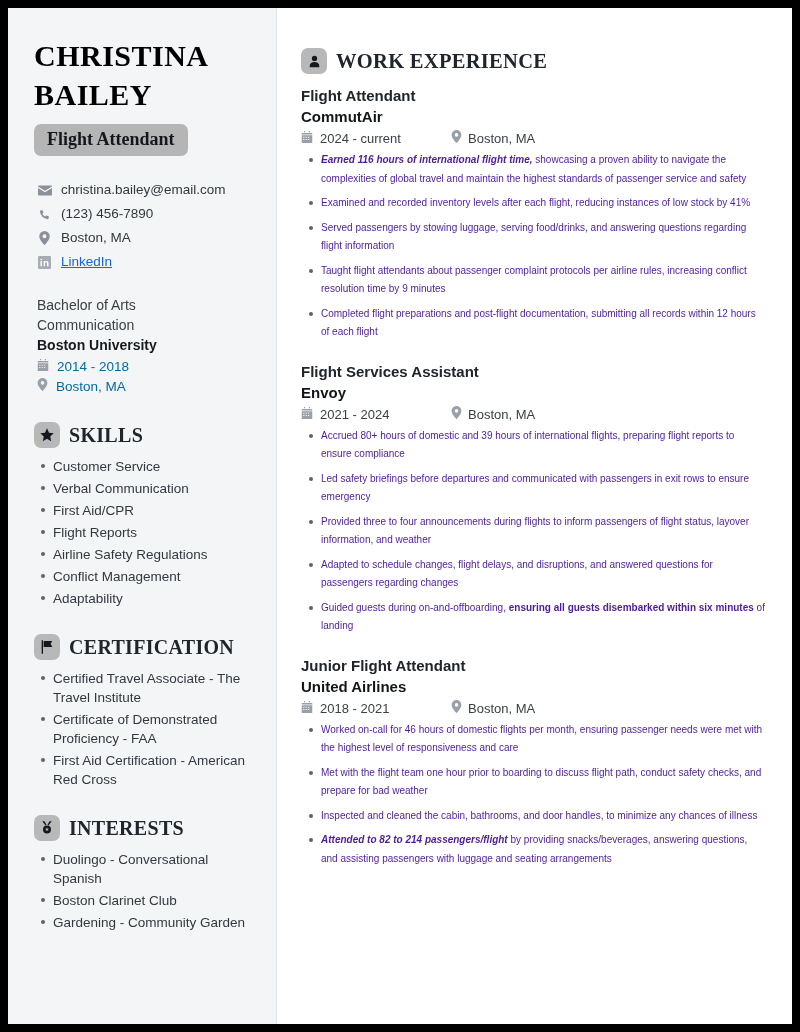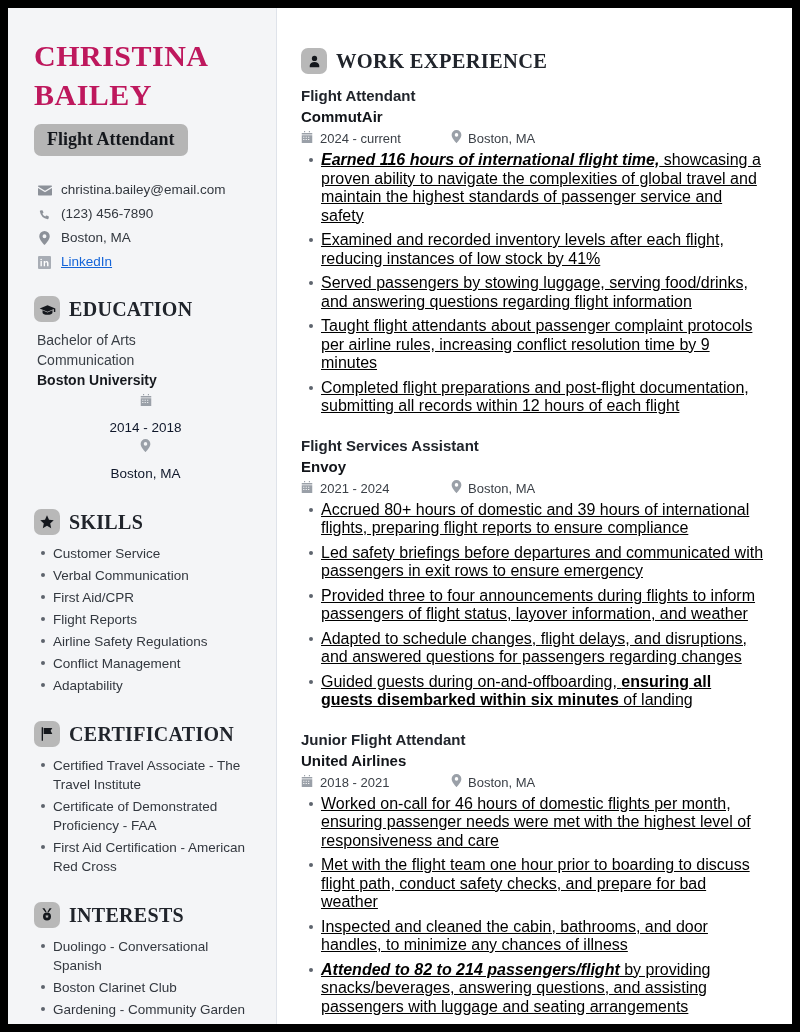--- a/index.html
+++ b/index.html
@@ -23,21 +23,21 @@
     border-right:1px solid #dfe3ea;
     box-sizing:border-box;
     padding:24px 22px 0 26px;
   }
   .name{
     font-family:"Liberation Serif", serif;
     font-weight:bold;
     font-size:30px;
     line-height:31px;
     letter-spacing:0.5px;
-    color:#be185d;
+    color:#000000;
     margin:8px 0 0 0;
   }
   .title-badge{
     display:inline-block;
     background:#b5b5b5;
     color:#14171c;
     font-family:"Liberation Serif", serif;
     font-weight:bold;
     font-size:18px;
     padding:5px 13px 6px 13px;
@@ -69,21 +69,21 @@
     font-size:13.5px;color:#33383f;
     margin:0 0 8px 3px;
     line-height:16px;
   }
   .contact-row .ci{width:15px;flex:0 0 15px;display:flex;justify-content:center;}
   .contact-row a{color:#1565d8;text-decoration:underline;text-align:center;}
   .edu-line{font-size:14px;color:#3b4047;line-height:19.5px;margin-left:3px;}
   .edu-school{font-size:14px;color:#16191e;font-weight:bold;line-height:21px;margin-left:3px;}
   .edu-meta{
     display:flex;align-items:center;gap:8px;
-    font-size:13.5px;color:#0f172a;margin:2px 0 0 3px;line-height:18px;flex-direction:column;
+    font-size:13.5px;color:#0369a1;margin:2px 0 0 3px;line-height:18px;
   }
   ul.blist{margin:0;padding:0 0 0 19px;list-style:none;}
   ul.blist li{
     position:relative;
     font-size:13.5px;
     color:#33383f;
     line-height:19px;
     margin-bottom:3px;
   }
   ul.blist li:before{
@@ -111,23 +111,22 @@
   .job-meta{
     display:flex;align-items:center;
     font-size:13px;color:#3b4047;
     margin:3px 0 4px 0;line-height:17px;
   }
   .job-meta .m-date{display:flex;gap:7px;}
   .job-meta .m-loc{display:flex;align-items:center;gap:6px;}
   ul.jlist{margin:0;padding:0 0 0 20px;list-style:none;}
   ul.jlist li{
     position:relative;
-    font-size:16px;color:#000000;line-height:18.5px;
+    font-size:10px;color:#4c1d95;line-height:18.5px;
     margin-bottom:6px;
-    text-decoration:underline;
   }
   ul.jlist li:before{
     content:"";
     position:absolute;left:-12px;top:7px;
     width:4px;height:4px;border-radius:50%;
     background:#5e646d;
   }
   .bi{font-weight:bold;font-style:italic;}
   .bb{font-weight:bold;}
 </style>
@@ -180,29 +179,20 @@
               <rect width="24" height="24" rx="2" fill="#a8adb5"></rect>
               <path fill="#fff" d="M7.1 9.3H4.6V19h2.5V9.3ZM5.8 5a1.5 1.5 0 1 0 0 3 1.5 1.5 0 0 0 0-3ZM19.4 19v-5.4c0-2.9-1.5-4.2-3.6-4.2a3.1 3.1 0 0 0-2.8 1.5V9.3H10.5c0 .7 0 9.7 0 9.7H13v-5.4c0-.3 0-.6.1-.8a2 2 0 0 1 1.8-1.3c1.3 0 1.8 1 1.8 2.4V19h2.7Z"></path>
             </svg>
         </span>
         <a href="#">LinkedIn</a>
       </div>
     </div>
 
     
     <div class="sec">
-      <div class="sec-head">
-        <span class="ico-box">
-          <svg width="17" height="17" viewBox="0 0 24 24" fill="#14171c">
-              <path d="M12 6 1 10.5 12 15l9-3.7v4.2h2V10.5L12 6Z"></path>
-              <path d="M5 13.2v3.4c0 1.6 3.1 2.9 7 2.9s7-1.3 7-2.9v-3.4l-7 2.9-7-2.9Z"></path>
-            </svg>
-        </span>
-        <span class="sec-title">EDUCATION</span>
-      </div>
       <div class="edu-line">Bachelor of Arts</div>
       <div class="edu-line">Communication</div>
       <div class="edu-school">Boston University</div>
       <div class="edu-meta">
         <span>
           <svg width="12" height="12" viewBox="0 0 16 16" fill="#9aa0a8">
               <path d="M4 0h1.5v1.5H4zM10.5 0H12v1.5h-1.5zM1 2.5h14v2H1zM1 5.5h14V16H1V5.5Zm2 2v1.5h1.5V7.5H3Zm3.2 0v1.5h1.5V7.5H6.2Zm3.3 0v1.5H11V7.5H9.5Zm-6.5 3v1.5h1.5v-1.5H3Zm3.2 0v1.5h1.5v-1.5H6.2Zm3.3 0v1.5H11v-1.5H9.5Z"></path>
             </svg>
         </span>
         <span>2014 - 2018</span>

